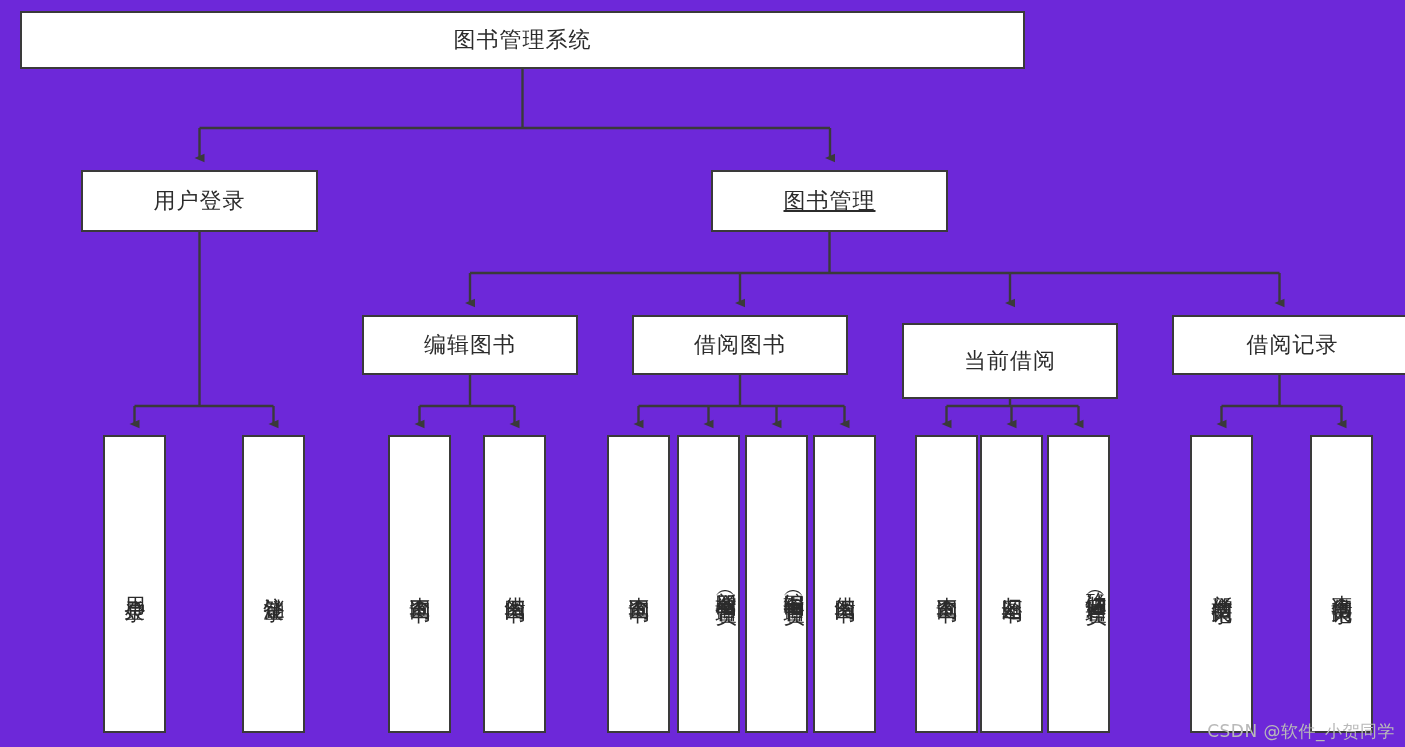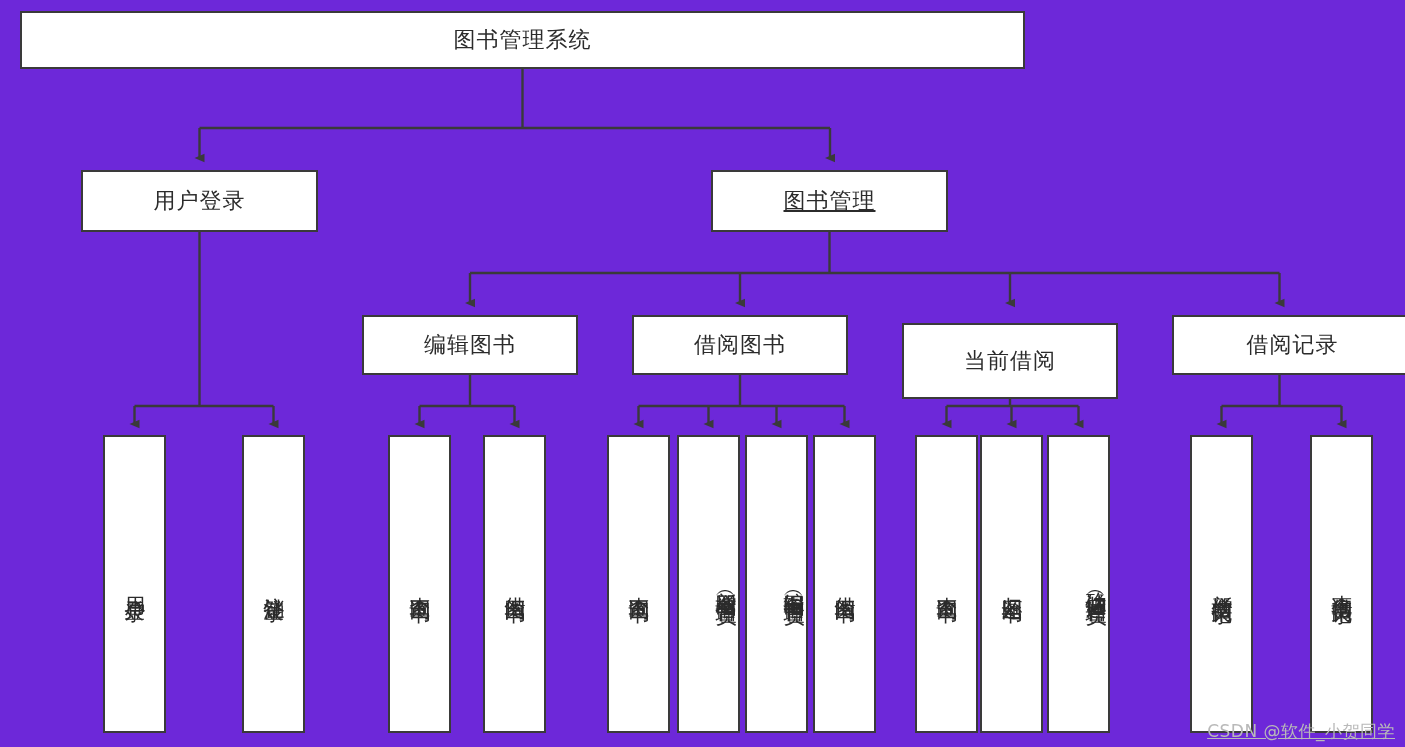--- a/index.html
+++ b/index.html
@@ -58,21 +58,20 @@
   #watermark {
     position: absolute;
     right: 10px;
     bottom: 4px;
     font-size: 17px;
     color: #b9b9b9;
     letter-spacing: 0.5px;
     z-index: 5;
     pointer-events: none;
     white-space: nowrap;
-    text-decoration: underline;
   }
 </style>
 </head>
 <body>
 
 <div id="canvas">
 
   <svg id="svg-layer" viewBox="0 0 1405 747">
     <defs>
       <marker id="arrow" markerWidth="12" markerHeight="12" refX="5.2" refY="6" orient="auto" markerUnits="userSpaceOnUse">

